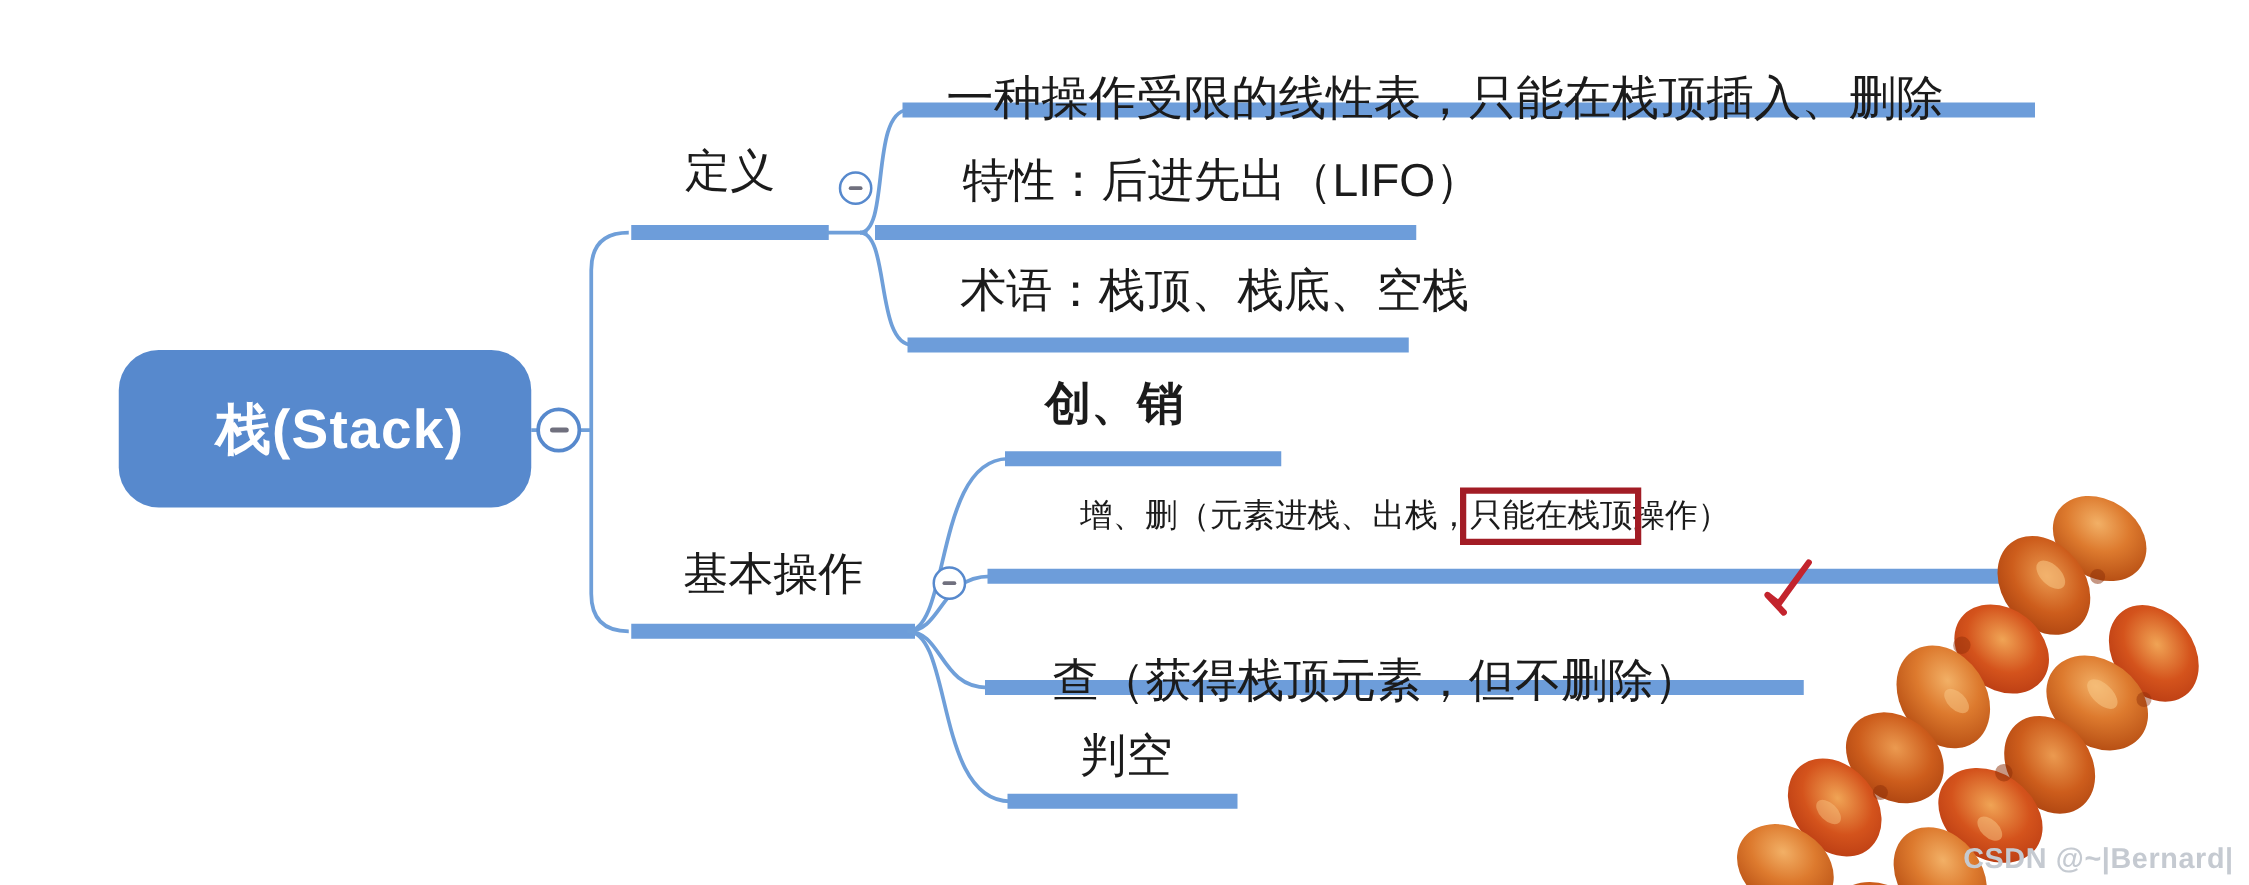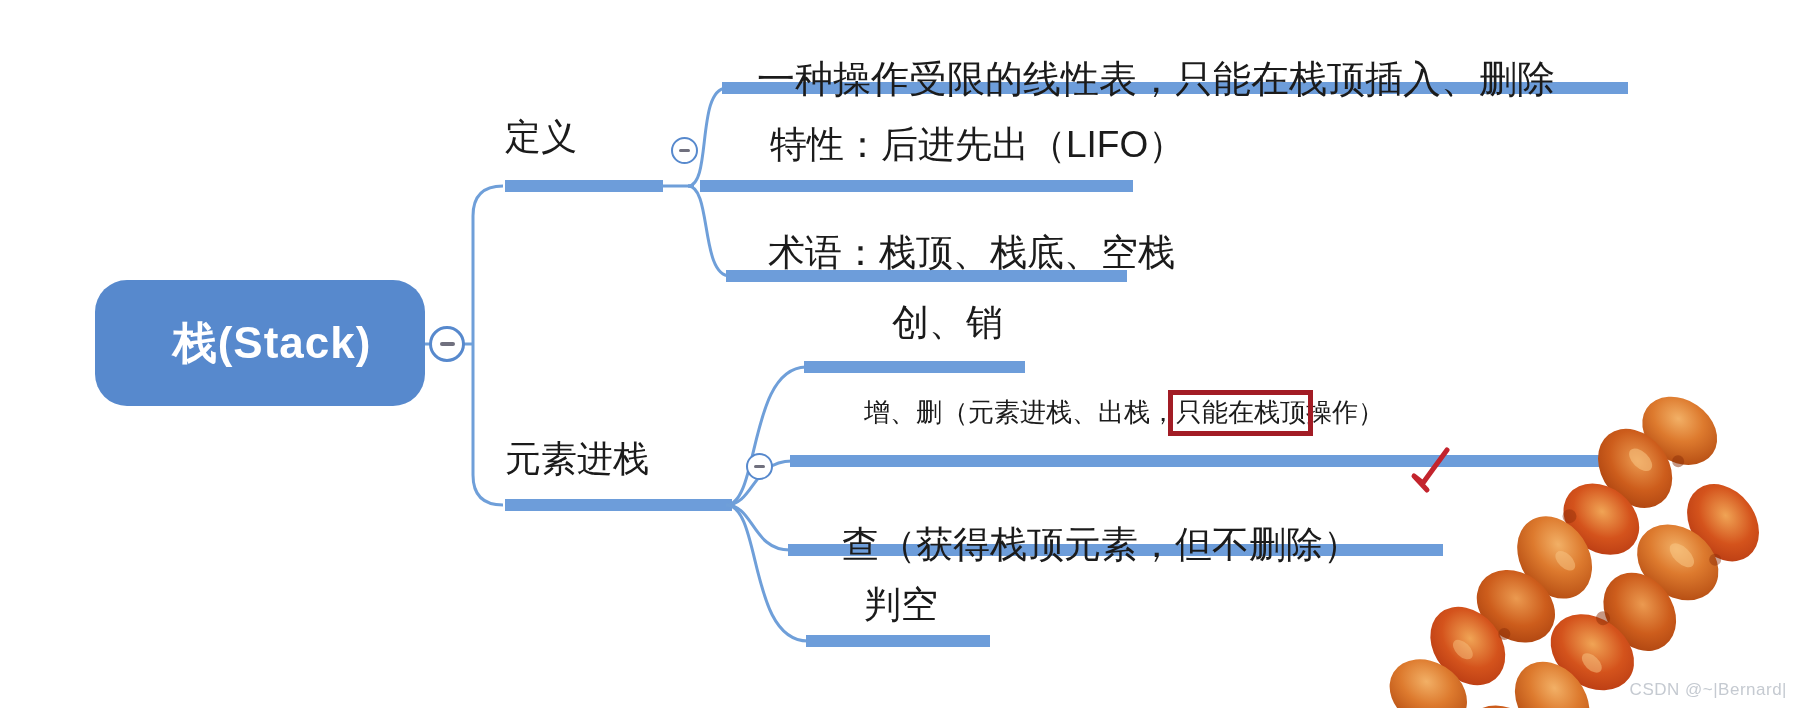--- a/index.html
+++ b/index.html
@@ -16,21 +16,21 @@
   #canvas{position:relative;width:1799px;height:708px;background:#ffffff;overflow:hidden;}
 
   .conn-svg{position:absolute;left:0;top:0;}
 
   .node-text{
     position:absolute;color:var(--text);font-size:37px;line-height:1.15;
     white-space:nowrap;letter-spacing:0px;
   }
   .branch-label{
     position:absolute;color:var(--text);font-size:36px;line-height:1.15;
-    white-space:nowrap;
+    text-align:center;white-space:nowrap;
   }
   .root-node{
     position:absolute;left:95px;top:280px;width:330px;height:126px;
     background:var(--node-fill);border-radius:32px;display:flex;
     align-items:center;justify-content:center;
   }
   .root-node .root-label{
     color:#fff;font-weight:bold;font-size:44px;letter-spacing:1px;margin-left:24px;
   }
   .collapse{
@@ -43,22 +43,22 @@
   .collapse.big .minus{width:15px;height:4px;}
   .collapse.small .minus{width:11px;height:3px;}
 
   .hl{position:relative;}
   .hl::after{
     content:"";position:absolute;left:-8px;right:-7px;top:-7px;bottom:-9px;
     border:5px solid var(--highlight-box);pointer-events:none;
   }
 
   .watermark{
-    position:absolute;right:12px;bottom:8px;font-size:17px;
-    color:var(--watermark);letter-spacing:0.5px;
+    position:absolute;right:12px;bottom:8px;font-size:23px;
+    color:var(--watermark);letter-spacing:0.5px;font-weight:bold;
   }
   .kebab{position:absolute;left:0;top:0;pointer-events:none;}
 </style>
 </head>
 <body>
 
 <div id="canvas">
 
   <svg class="conn-svg" width="1799" height="708">
 
@@ -152,28 +152,28 @@
     <span class="minus"></span>
   </div>
 
   <div class="branch-label" style="left:505px;top:116px;width:158px;">定义</div>
   <div class="collapse small" style="left:671px;top:137px;">
     <span class="minus"></span>
   </div>
 
   <div class="node-text" style="left:757px;top:26px;font-size:38px;margin-top:32px;">一种操作受限的线性表，只能在栈顶插入、删除</div>
   <div class="node-text" style="left:770px;top:124px;">特性：后进先出（LIFO）</div>
-  <div class="node-text" style="left:768px;top:232px;text-align:right;">术语：栈顶、栈底、空栈</div>
+  <div class="node-text" style="left:768px;top:212px;text-align:right;">术语：栈顶、栈底、空栈</div>
 
-  <div class="branch-label" style="left:505px;top:438px;width:227px;">元素进栈</div>
+  <div class="branch-label" style="left:505px;top:438px;width:227px;">基本操作</div>
   <div class="collapse small" style="left:746px;top:453px;">
     <span class="minus"></span>
   </div>
 
-  <div class="node-text" style="left:892px;top:302px;">创、销</div>
+  <div class="node-text" style="left:836px;top:302px;font-weight:bold;">创、销</div>
 
   <div class="node-text" style="left:864px;top:398px;font-size:26px;">
     <span>增、删（元素进栈、出栈，</span><span class="hl">只能在栈顶</span><span>操作）</span>
   </div>
 
   <div class="node-text" style="left:842px;top:494px;margin-top:30px;">查（获得栈顶元素，但不删除）</div>
   <div class="node-text" style="left:864px;top:584px;">判空</div>
 
   <div class="watermark">CSDN @~|Bernard|</div>
 </div>

